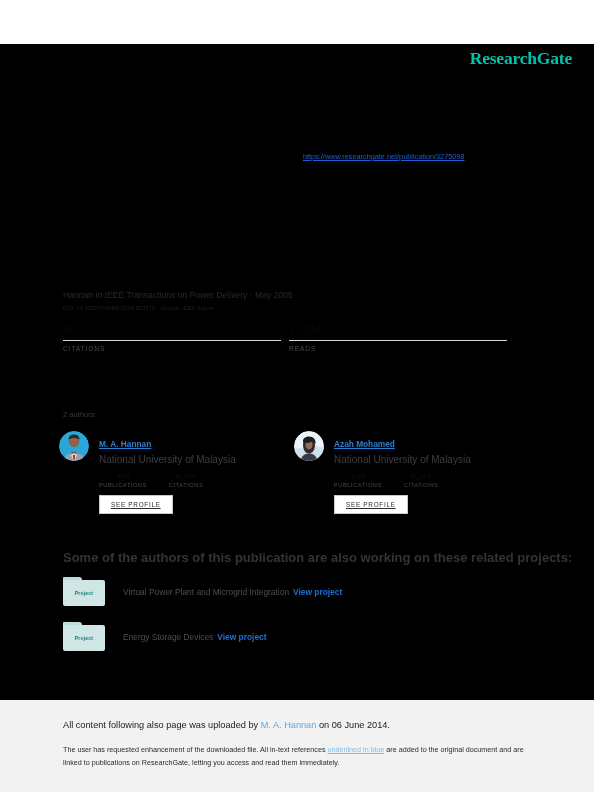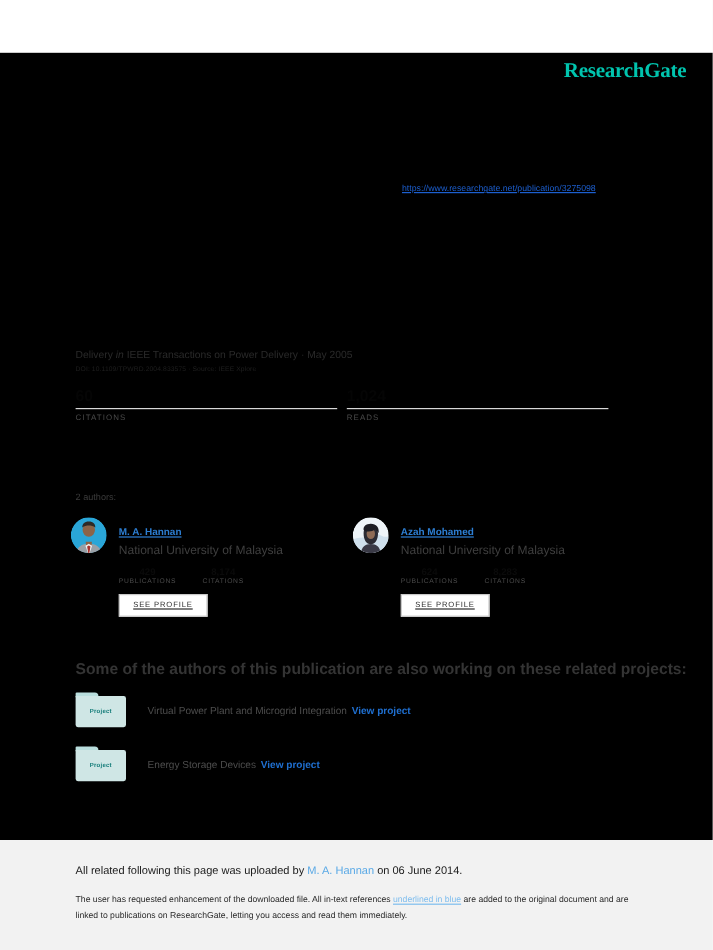--- a/index.html
+++ b/index.html
@@ -53,21 +53,20 @@
   }
 
   .pub-url {
     position: absolute;
     top: 108px;
     left: 303px;
     font-size: 7.3px;
     color: #1c5fd0;
     text-decoration: underline;
     white-space: nowrap;
-    margin-left: 32px;
   }
 
   .article-title {
     position: absolute;
     top: 142px;
     left: 63px;
     width: 470px;
     font-size: 14px;
     font-weight: bold;
     color: #000000;
@@ -310,21 +309,21 @@
   <div class="rg-logo">ResearchGate</div>
 
   <div class="see-discussions">See discussions, stats, and author profiles for this publication at:</div>
 
   <a class="pub-url" href="#">https://www.researchgate.net/publication/3275098</a>
 
   <div class="article-title">Automatic Detection of Disturbances in Power Systems Via the Continuous Wavelet Transform</div>
 
   <div class="pub-meta">
     <div class="line1">
-      <span>Delivery</span>
+      <span>Hannan</span>
       <span class="ital">in</span>
       <span class="jrnl">IEEE Transactions on Power Delivery</span><span>&nbsp;·&nbsp;</span><span>May 2005</span>
     </div>
     <div class="line2">DOI: 10.1109/TPWRD.2004.833575 · Source: IEEE Xplore</div>
   </div>
 
   <div class="stats">
     <div class="stat-col">
       <div class="stat-num">60</div>
       <div class="stat-rule"></div>
@@ -427,18 +426,18 @@
         <span>Energy Storage Devices</span><a class="view-project" href="#">View project</a>
       </div>
     </div>
 
   </div>
 
 </div>
 
 <div class="footer">
   <div class="footer-line1">
-    <span>All related following this page was uploaded by </span><a class="link" href="#">M. A. Hannan</a><span> on 06 June 2014.</span>
+    <span>All content following also page was uploaded by </span><a class="link" href="#">M. A. Hannan</a><span> on 06 June 2014.</span>
   </div>
   <div class="footer-line2">
     <span>The user has requested enhancement of the downloaded file. All in-text references </span><span class="und">underlined in blue</span><span> are added to the original document and are linked to publications on ResearchGate, letting you access and read them immediately.</span>
   </div>
 </div>
 
 </body></html>

